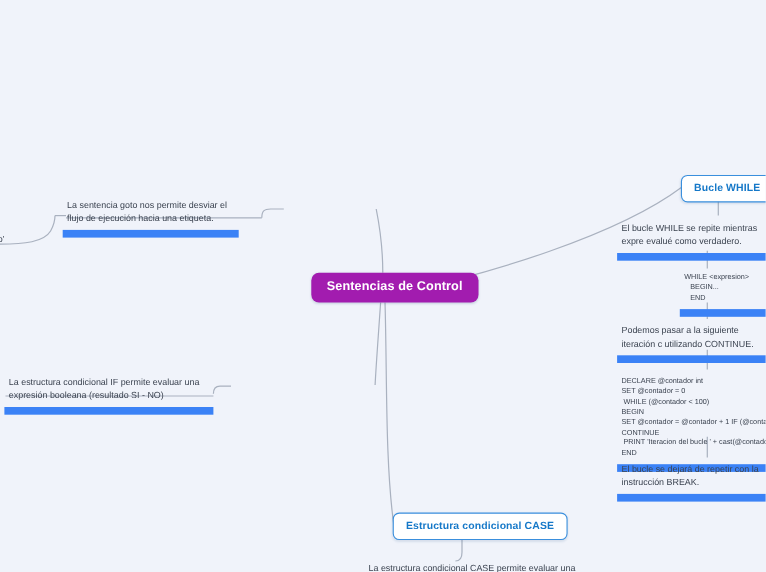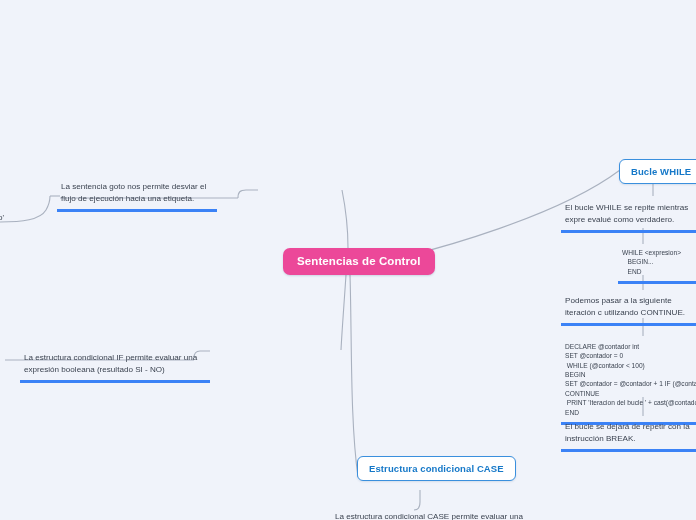--- a/index.html
+++ b/index.html
@@ -35,21 +35,21 @@
     box-sizing: border-box;
     border-radius: 6px;
     font-weight: bold;
     letter-spacing: 0.1px;
     white-space: nowrap;
     display: flex;
     align-items: center;
     justify-content: center;
   }
   .node-root {
-    background: #ec4899;
+    background: #a21caf;
     color: #ffffff;
     font-size: 11.5px;
     padding: 7px 14px 8px;
     border-radius: 7px;
     box-shadow: 0 1px 2px rgba(40,80,120,0.18);
   }
   .node-branch {
     background: #ffffff;
     color: #1578c8;
     font-size: 9.5px;
@@ -59,21 +59,21 @@
     box-shadow: 0 1px 2px rgba(60,100,150,0.14);
   }
 
   
   .leaf {
     position: absolute;
     box-sizing: border-box;
     color: #3b4350;
     font-size: 8.1px;
     line-height: 1.45;
-    border-bottom: 3px solid #3b82f6;
+    border-bottom: 7px solid #3b82f6;
     padding: 2px 4px 5px 4px;
   }
   .leaf.code {
     font-size: 6.6px;
     line-height: 1.42;
     white-space: pre;
     color: #3b4350;
   }
   .leaf.code-center {
     text-align: left;
@@ -126,23 +126,23 @@
   </svg>
 
   <div class="node node-root" style="left:283px; top:248px;">Sentencias de Control</div>
 
 
   <div class="leaf" style="left:57px; top:179px; width:160px;">La sentencia goto nos permite desviar el flujo de ejecución hacia una etiqueta.</div>
 
   <div class="edge-fragment" style="left:-2px; top:212px;">o'</div>
 
 
-  <div class="leaf" style="left:20px; top:340px; width:190px;margin-top:10px;">La estructura condicional IF permite evaluar una expresión booleana (resultado SI - NO)</div>
+  <div class="leaf" style="left:4px; top:340px; width:190px;">La estructura condicional IF permite evaluar una expresión booleana (resultado SI - NO)</div>
 
-  <div class="node node-branch" style="left:357px; top:456px;">Estructura condicional CASE</div>
+  <div class="node node-branch" style="left:357px; top:466px;">Estructura condicional CASE</div>
 
   <div class="leaf no-rule" style="left:331px; top:509px; width:230px;">La estructura condicional CASE permite evaluar una</div>
 
   <div class="node node-branch" style="left:619px; top:159px;">Bucle WHILE</div>
 
   <div class="leaf" style="left:561px; top:200px; width:140px;">El bucle WHILE se repite mientras expre evalué como verdadero.</div>
 
   <div class="leaf code code-center" style="left:618px; top:246px; width:84px;">WHILE &lt;expresion&gt;
    BEGIN...
    END</div>

